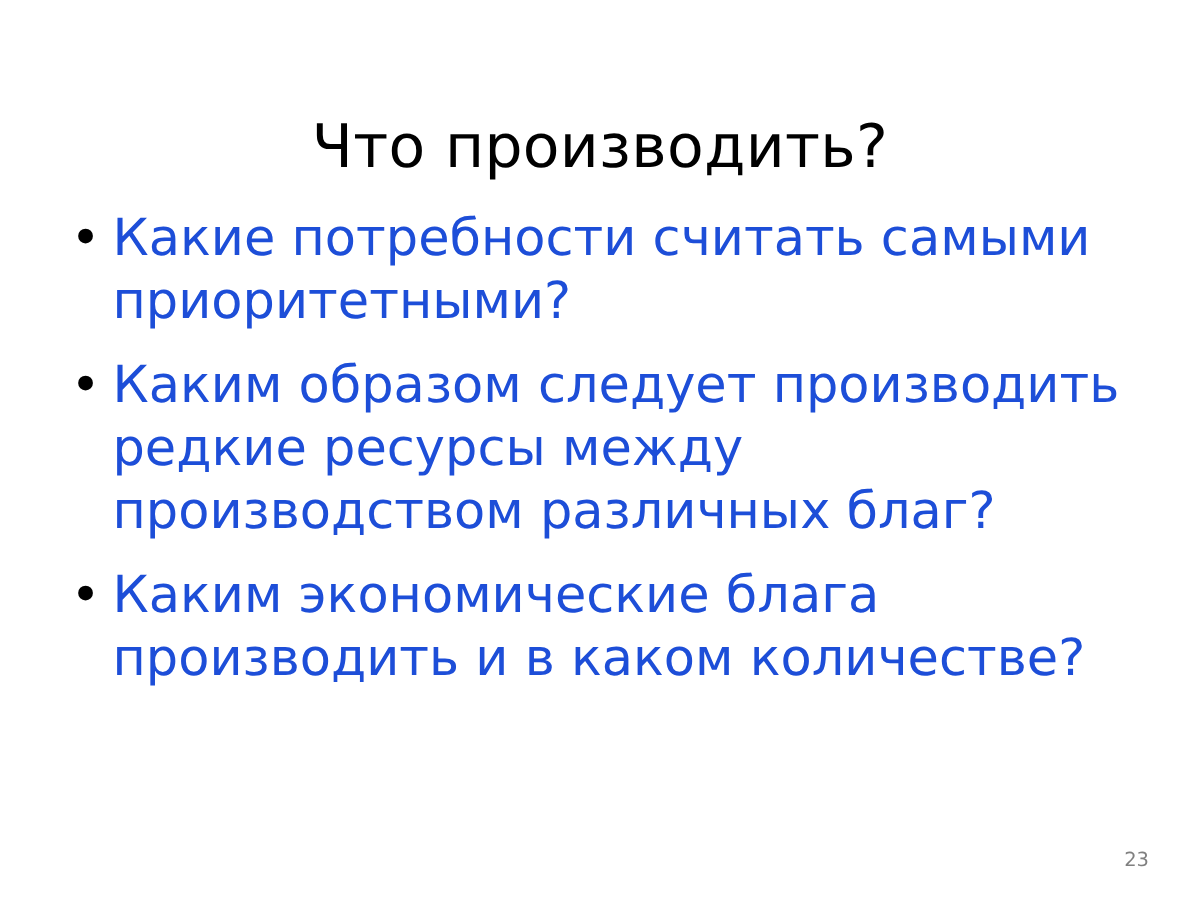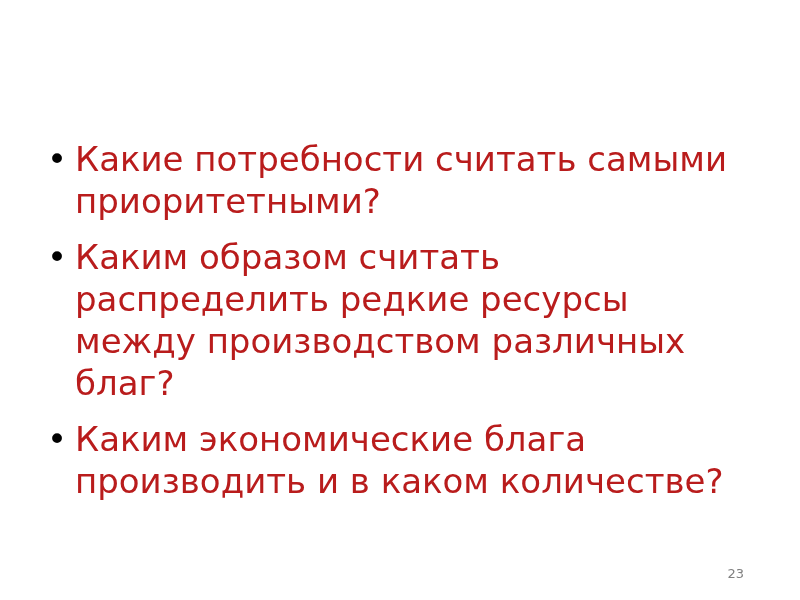--- a/index.html
+++ b/index.html
@@ -62,52 +62,53 @@
     text-align: left;
     padding-left: 7px;
     box-sizing: border-box;
     user-select: none;
   }
 
   .bullet-text {
     flex: 1 1 auto;
     font-size: 34px;
     line-height: 42px;
-    color: #b91c1c;
+    color: #1d4ed8;
     max-width: 680px;
     word-wrap: break-word;
   }
 
   
   .page-number {
     position: absolute;
-    right: 56px;
+    right: 34px;
     bottom: 18px;
     font-size: 13px;
     line-height: 16px;
     color: #808080;
     text-align: right;
   }
 </style>
 </head>
 <body>
 
 <div class="slide">
 
+  <h1 class="slide-title">Что производить?</h1>
 
   <div class="slide-body">
 
     <div class="bullet-item">
       <span class="bullet-marker">•</span>
       <span class="bullet-text">Какие потребности считать самыми приоритетными?</span>
     </div>
 
     <div class="bullet-item">
       <span class="bullet-marker">•</span>
-      <span class="bullet-text">Каким образом считать распределить редкие ресурсы между производством различных благ?</span>
+      <span class="bullet-text">Каким образом следует производить редкие ресурсы между производством различных благ?</span>
     </div>
 
     <div class="bullet-item">
       <span class="bullet-marker">•</span>
       <span class="bullet-text">Каким экономические блага производить и в каком количестве?</span>
     </div>
 
   </div>
 
   <div class="page-number">23</div>

